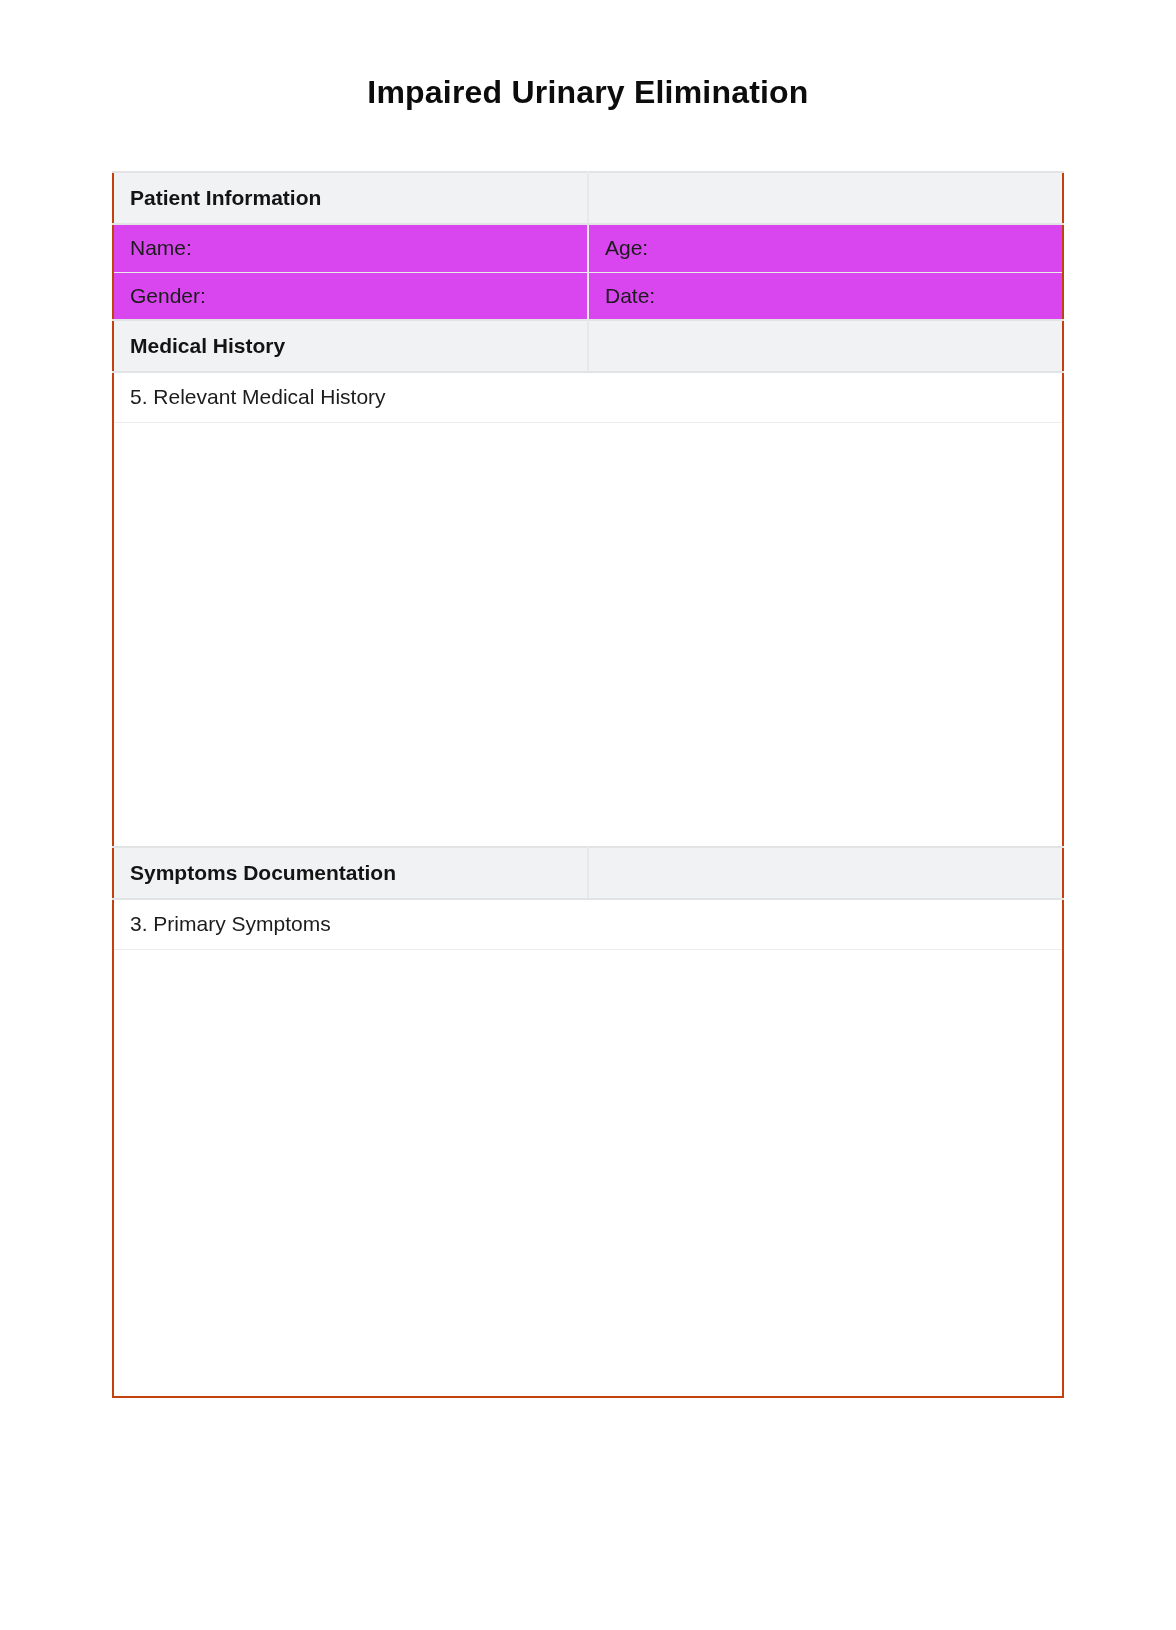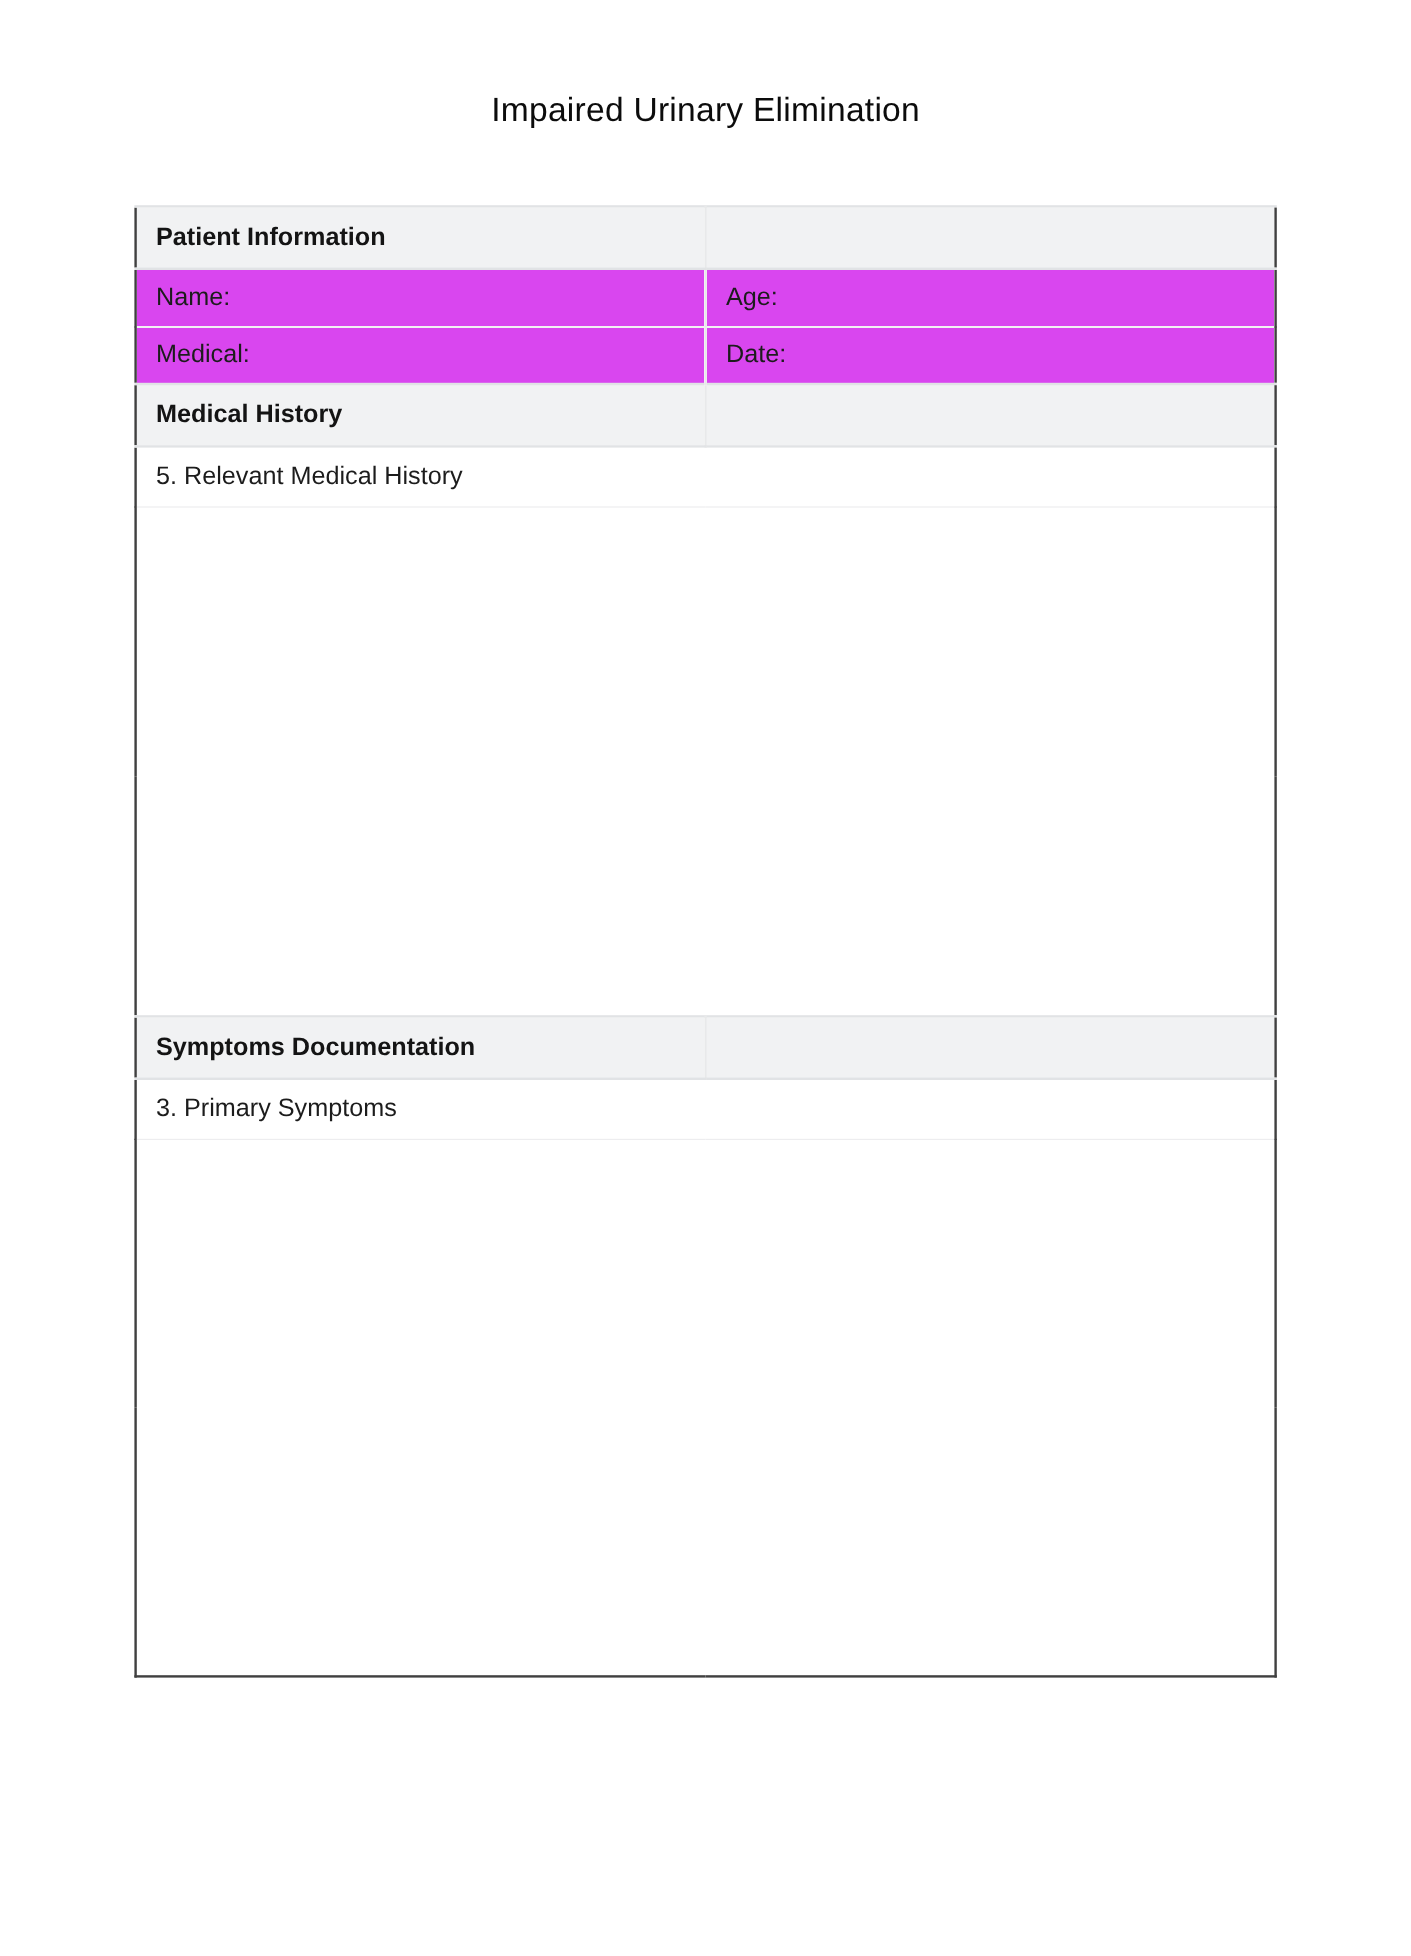--- a/index.html
+++ b/index.html
@@ -9,34 +9,34 @@
     height: 1630px;
     background: #ffffff;
     font-family: "Liberation Sans", sans-serif;
     color: #1c1c1c;
   }
   .page { width: 1176px; height: 1630px; overflow: hidden; }
 
   .title-block {
     padding-top: 67px;
     text-align: center;
-    font-size: 28px;
+    font-size: 32px;
     line-height: 50px;
-    font-weight: 400;
+    font-weight: 700;
     color: #0c0c0c;
     letter-spacing: 0.2px;
   }
   .title-block div { white-space: nowrap; }
 
   table.form {
     width: 952px;
     margin: 54px auto 0 auto;
     border-collapse: collapse;
     table-layout: fixed;
-    border: 2px solid #404040;
+    border: 2px solid #c2410c;
     font-size: 21px;
   }
   td {
     padding: 0 16px;
     vertical-align: middle;
     overflow: hidden;
   }
   
   tr.r-sec td {
     background: #f1f2f3;
@@ -87,21 +87,21 @@
         <td class="div-right">Patient Information</td>
         <td></td>
       </tr>
 
       <tr class="r-field">
         <td class="div-right">Name:</td>
         <td>Age:</td>
       </tr>
 
       <tr class="r-field">
-        <td class="div-right">Medical:</td>
+        <td class="div-right">Gender:</td>
         <td>Date:</td>
       </tr>
 
       <tr class="r-sec">
         <td class="div-right">Medical History</td>
         <td></td>
       </tr>
 
       <tr class="r-item">
         <td colspan="2">5. Relevant Medical History</td>

